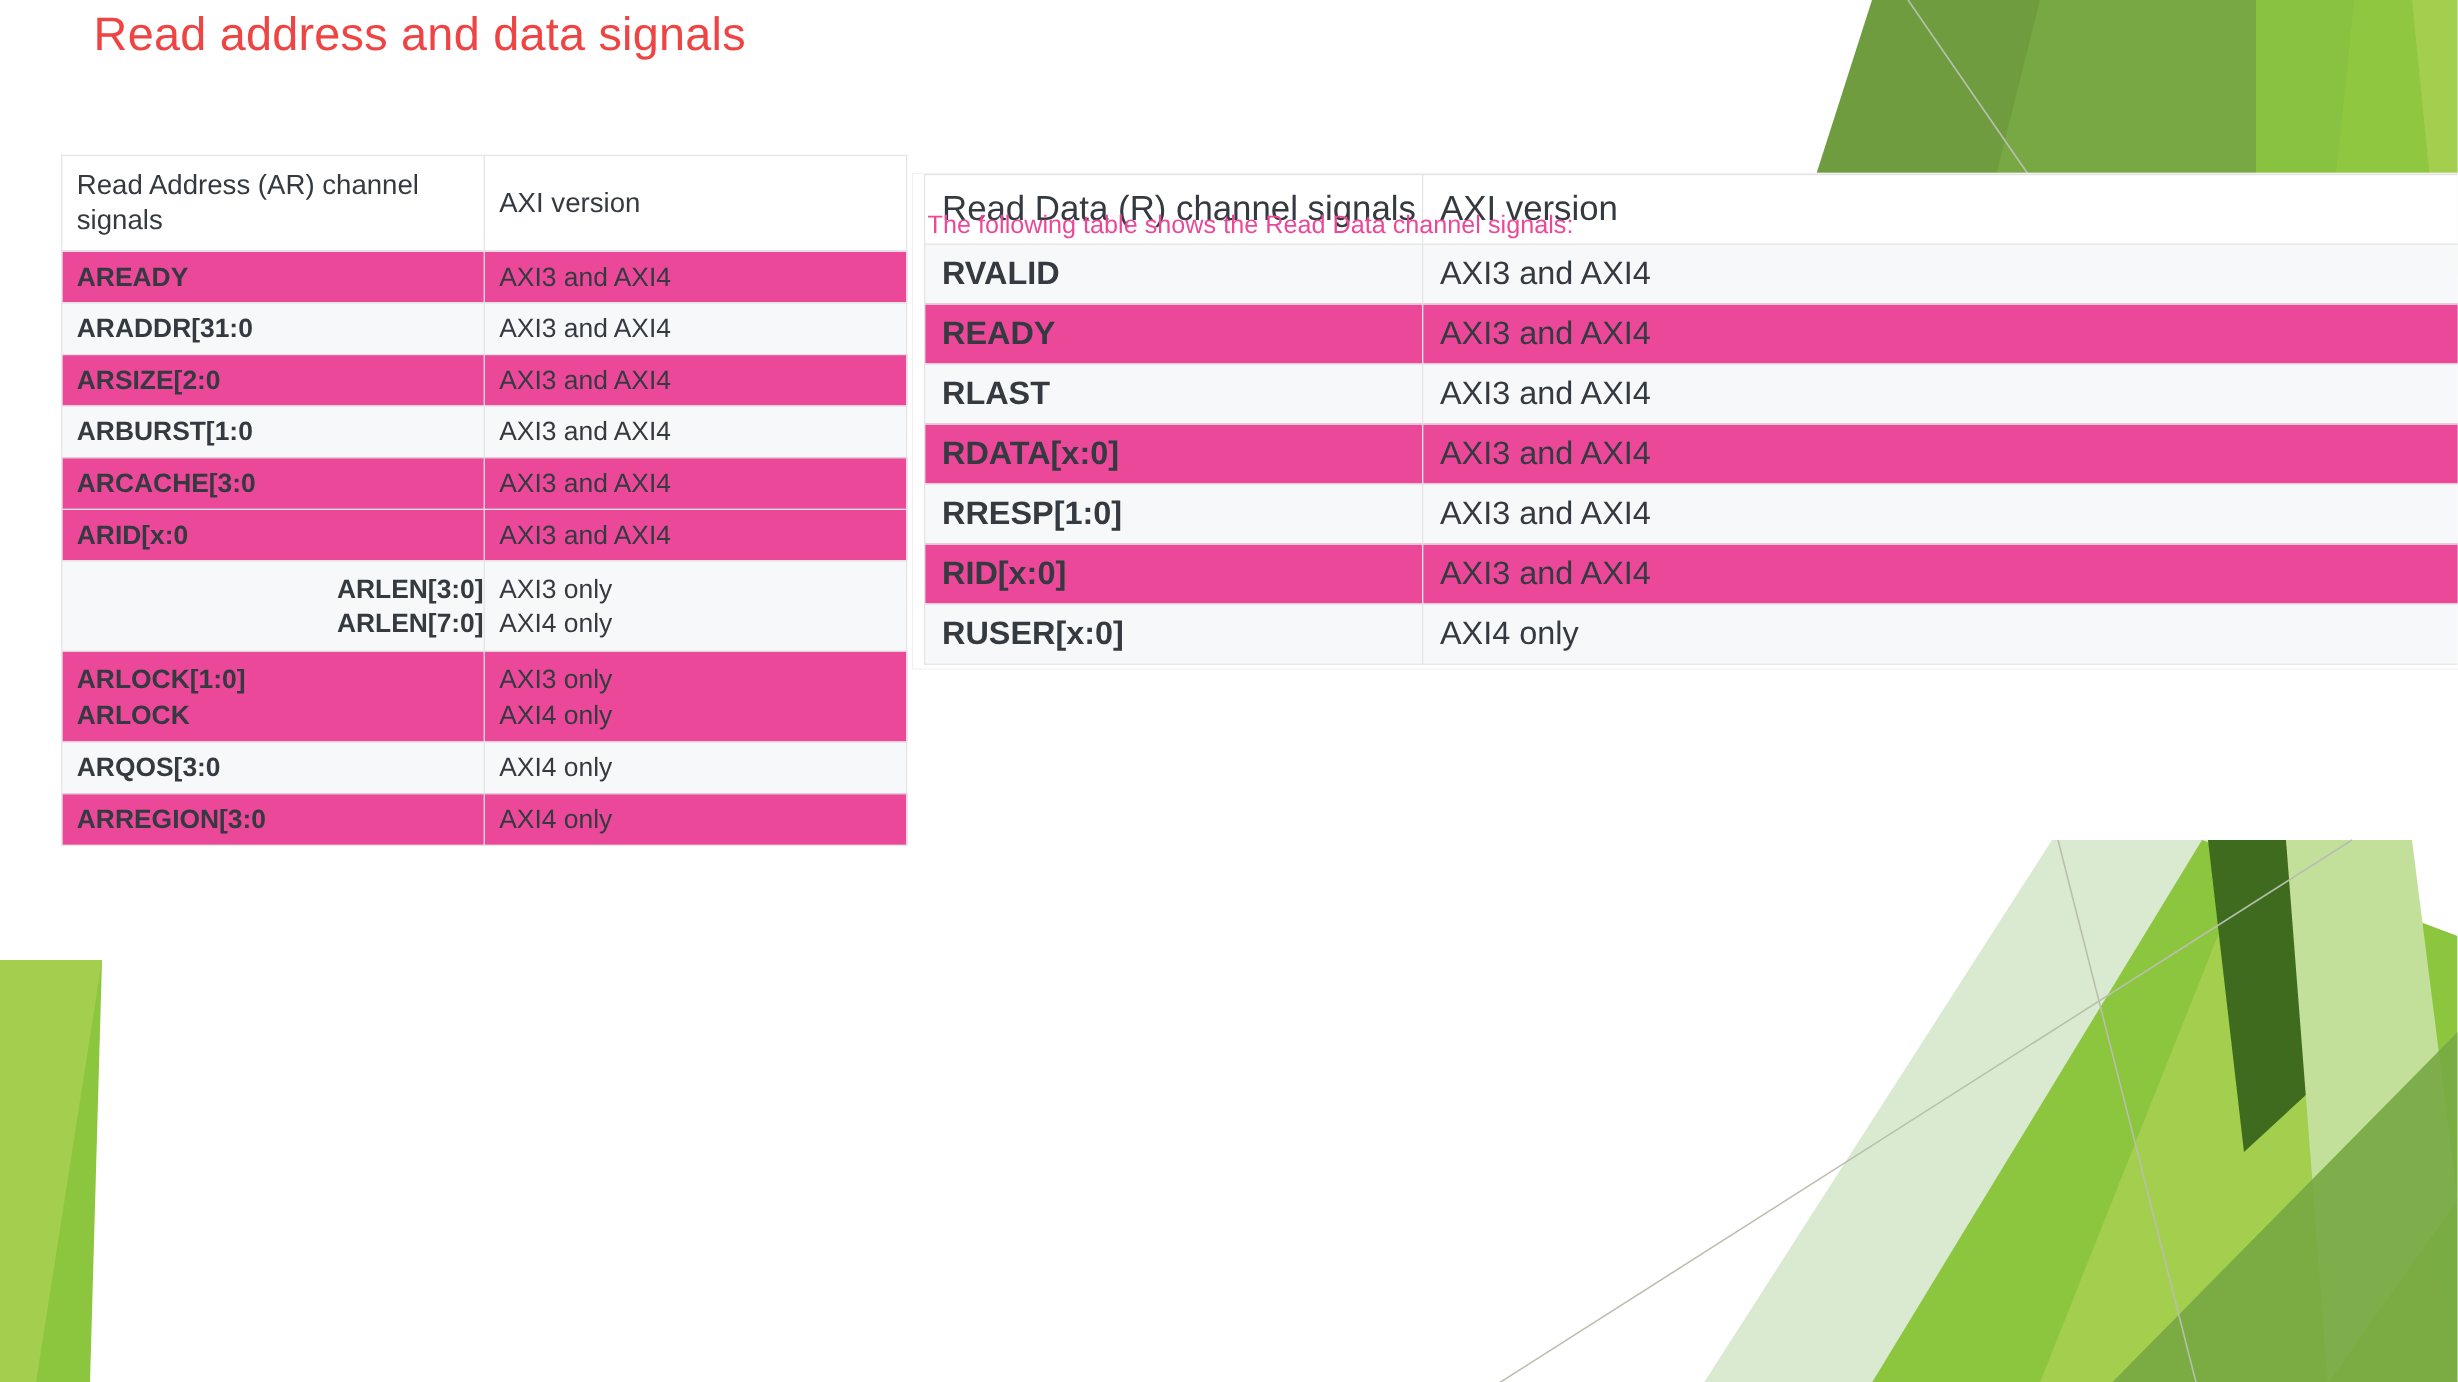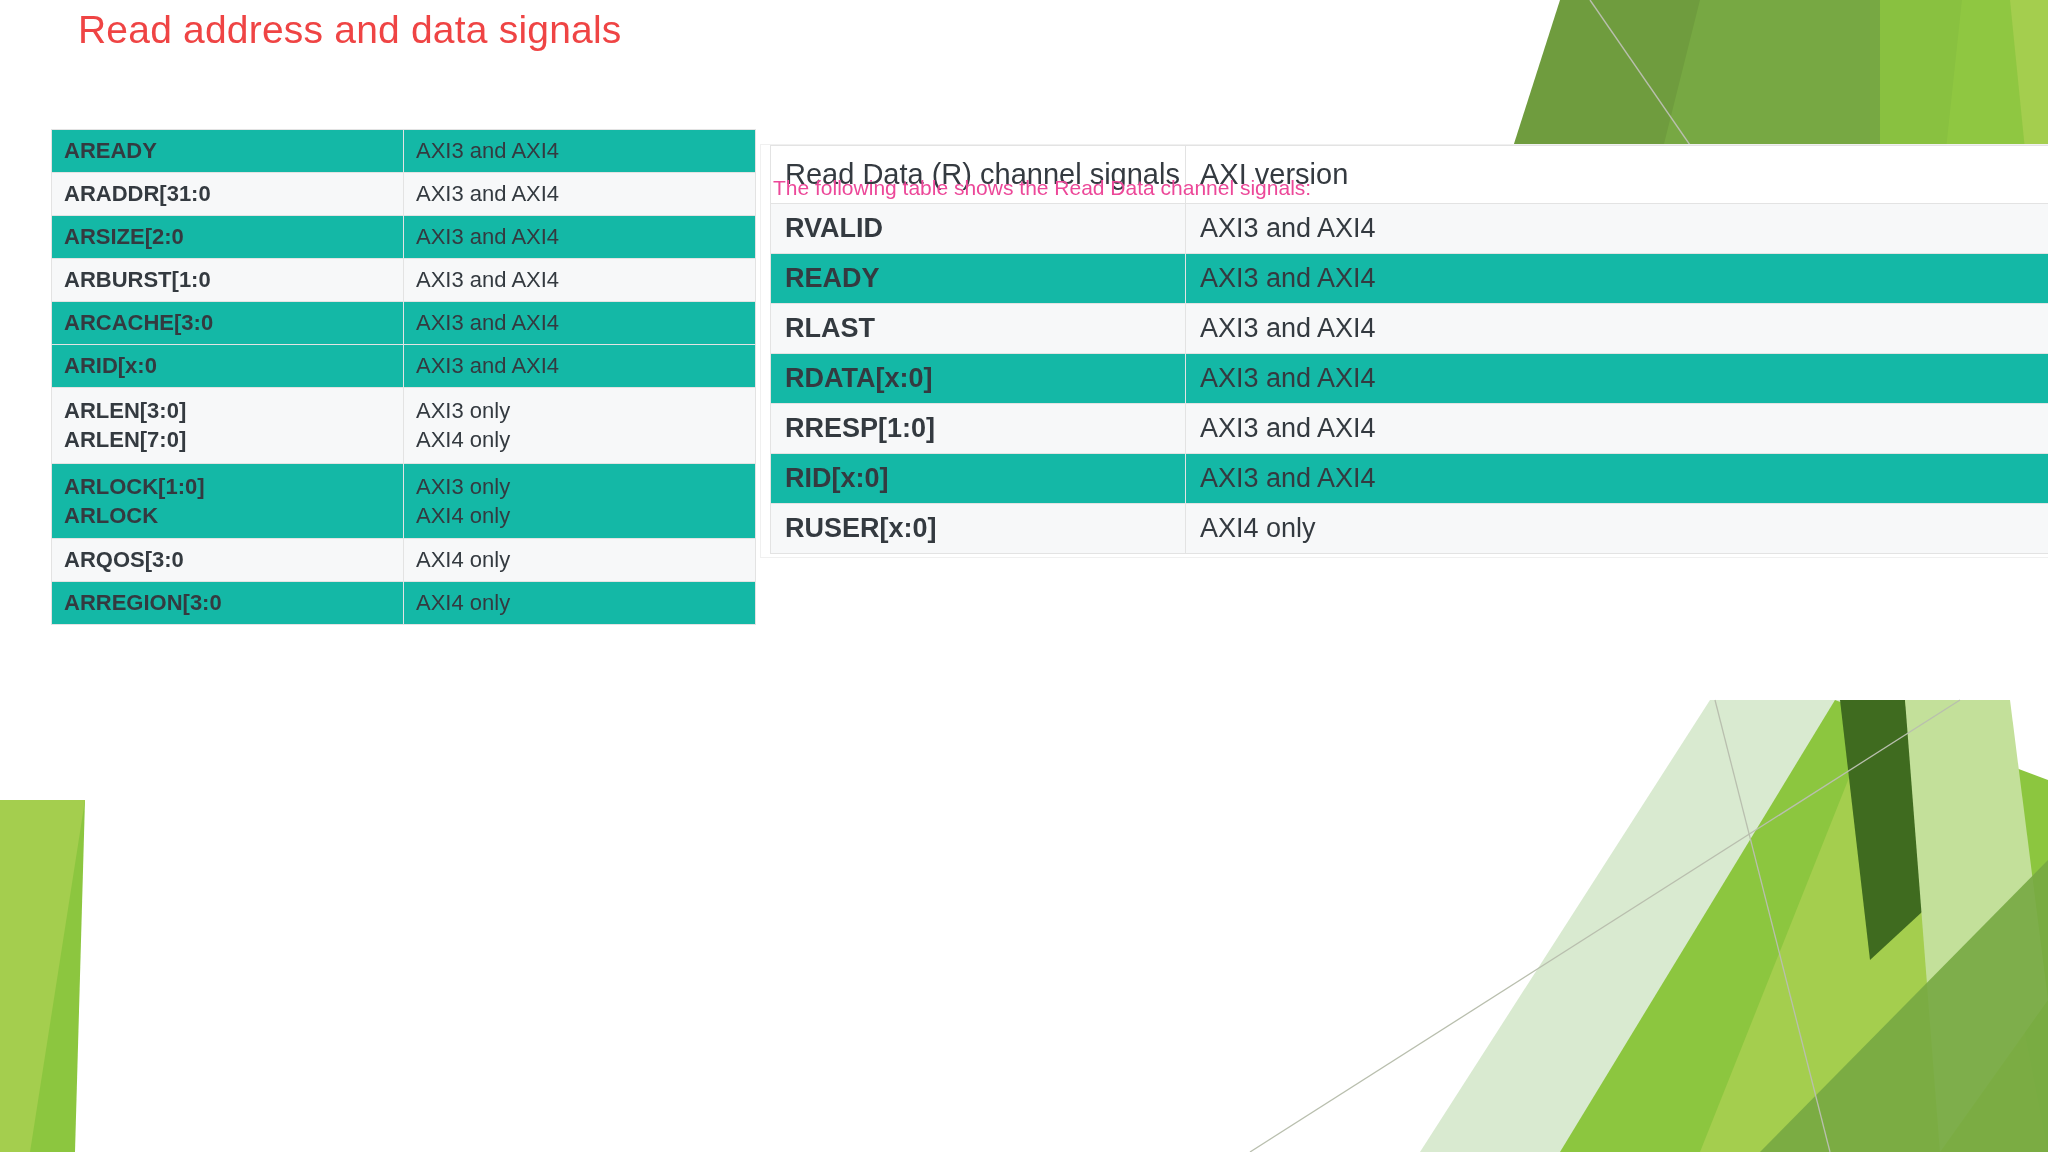--- a/index.html
+++ b/index.html
@@ -44,21 +44,21 @@
     position: absolute;
     z-index: 6;
     border-collapse: collapse;
     table-layout: fixed;
     background: #ffffff;
   }
   .sig-table td {
     border: 1px solid #e3e3e3;
     vertical-align: middle;
     color: #343a40;
-    background: #14b8a6;
+    background: #ec4899;
     font-family: "Liberation Sans", sans-serif;
   }
   .sig-table tr.alt td {
     background: #f7f8f9;
   }
   .sig-table td.name-cell {
     font-weight: bold;
   }
   .sig-table td.ver-cell {
     font-weight: normal;
@@ -155,20 +155,24 @@
   <line x1="1715" y1="700" x2="1830" y2="1152" stroke="#b9bfae" stroke-width="1.3"></line>
 
   <polygon points="0,800 85,800 75,1152 0,1152" fill="#8cc63f"></polygon>
   <polygon points="0,800 85,800 30,1152 0,1152" fill="#a4ce4e"></polygon>
 </svg>
 
 <div class="slide-title">Read address and data signals</div>
 
 <table class="sig-table" id="ar-table">
   <tbody>
+    <tr class="head-row">
+      <td class="name-cell">Read Address (AR) channel signals</td>
+      <td class="ver-cell">AXI version</td>
+    </tr>
     <tr>
       <td class="name-cell">AREADY</td>
       <td class="ver-cell">AXI3 and AXI4</td>
     </tr>
     <tr class="alt">
       <td class="name-cell">ARADDR[31:0</td>
       <td class="ver-cell">AXI3 and AXI4</td>
     </tr>
     <tr>
       <td class="name-cell">ARSIZE[2:0</td>
@@ -180,21 +184,21 @@
     </tr>
     <tr>
       <td class="name-cell">ARCACHE[3:0</td>
       <td class="ver-cell">AXI3 and AXI4</td>
     </tr>
     <tr>
       <td class="name-cell">ARID[x:0</td>
       <td class="ver-cell">AXI3 and AXI4</td>
     </tr>
     <tr class="alt two-line">
-      <td class="name-cell" style="white-space: pre-line;">ARLEN[3:0]
+      <td class="name-cell" style="white-space: pre-line; text-align: right;">ARLEN[3:0]
 ARLEN[7:0]</td>
       <td class="ver-cell" style="white-space: pre-line;">AXI3 only
 AXI4 only</td>
     </tr>
     <tr class="two-line">
       <td class="name-cell" style="white-space: pre-line;">ARLOCK[1:0]
 ARLOCK</td>
       <td class="ver-cell" style="white-space: pre-line;">AXI3 only
 AXI4 only</td>
     </tr>

